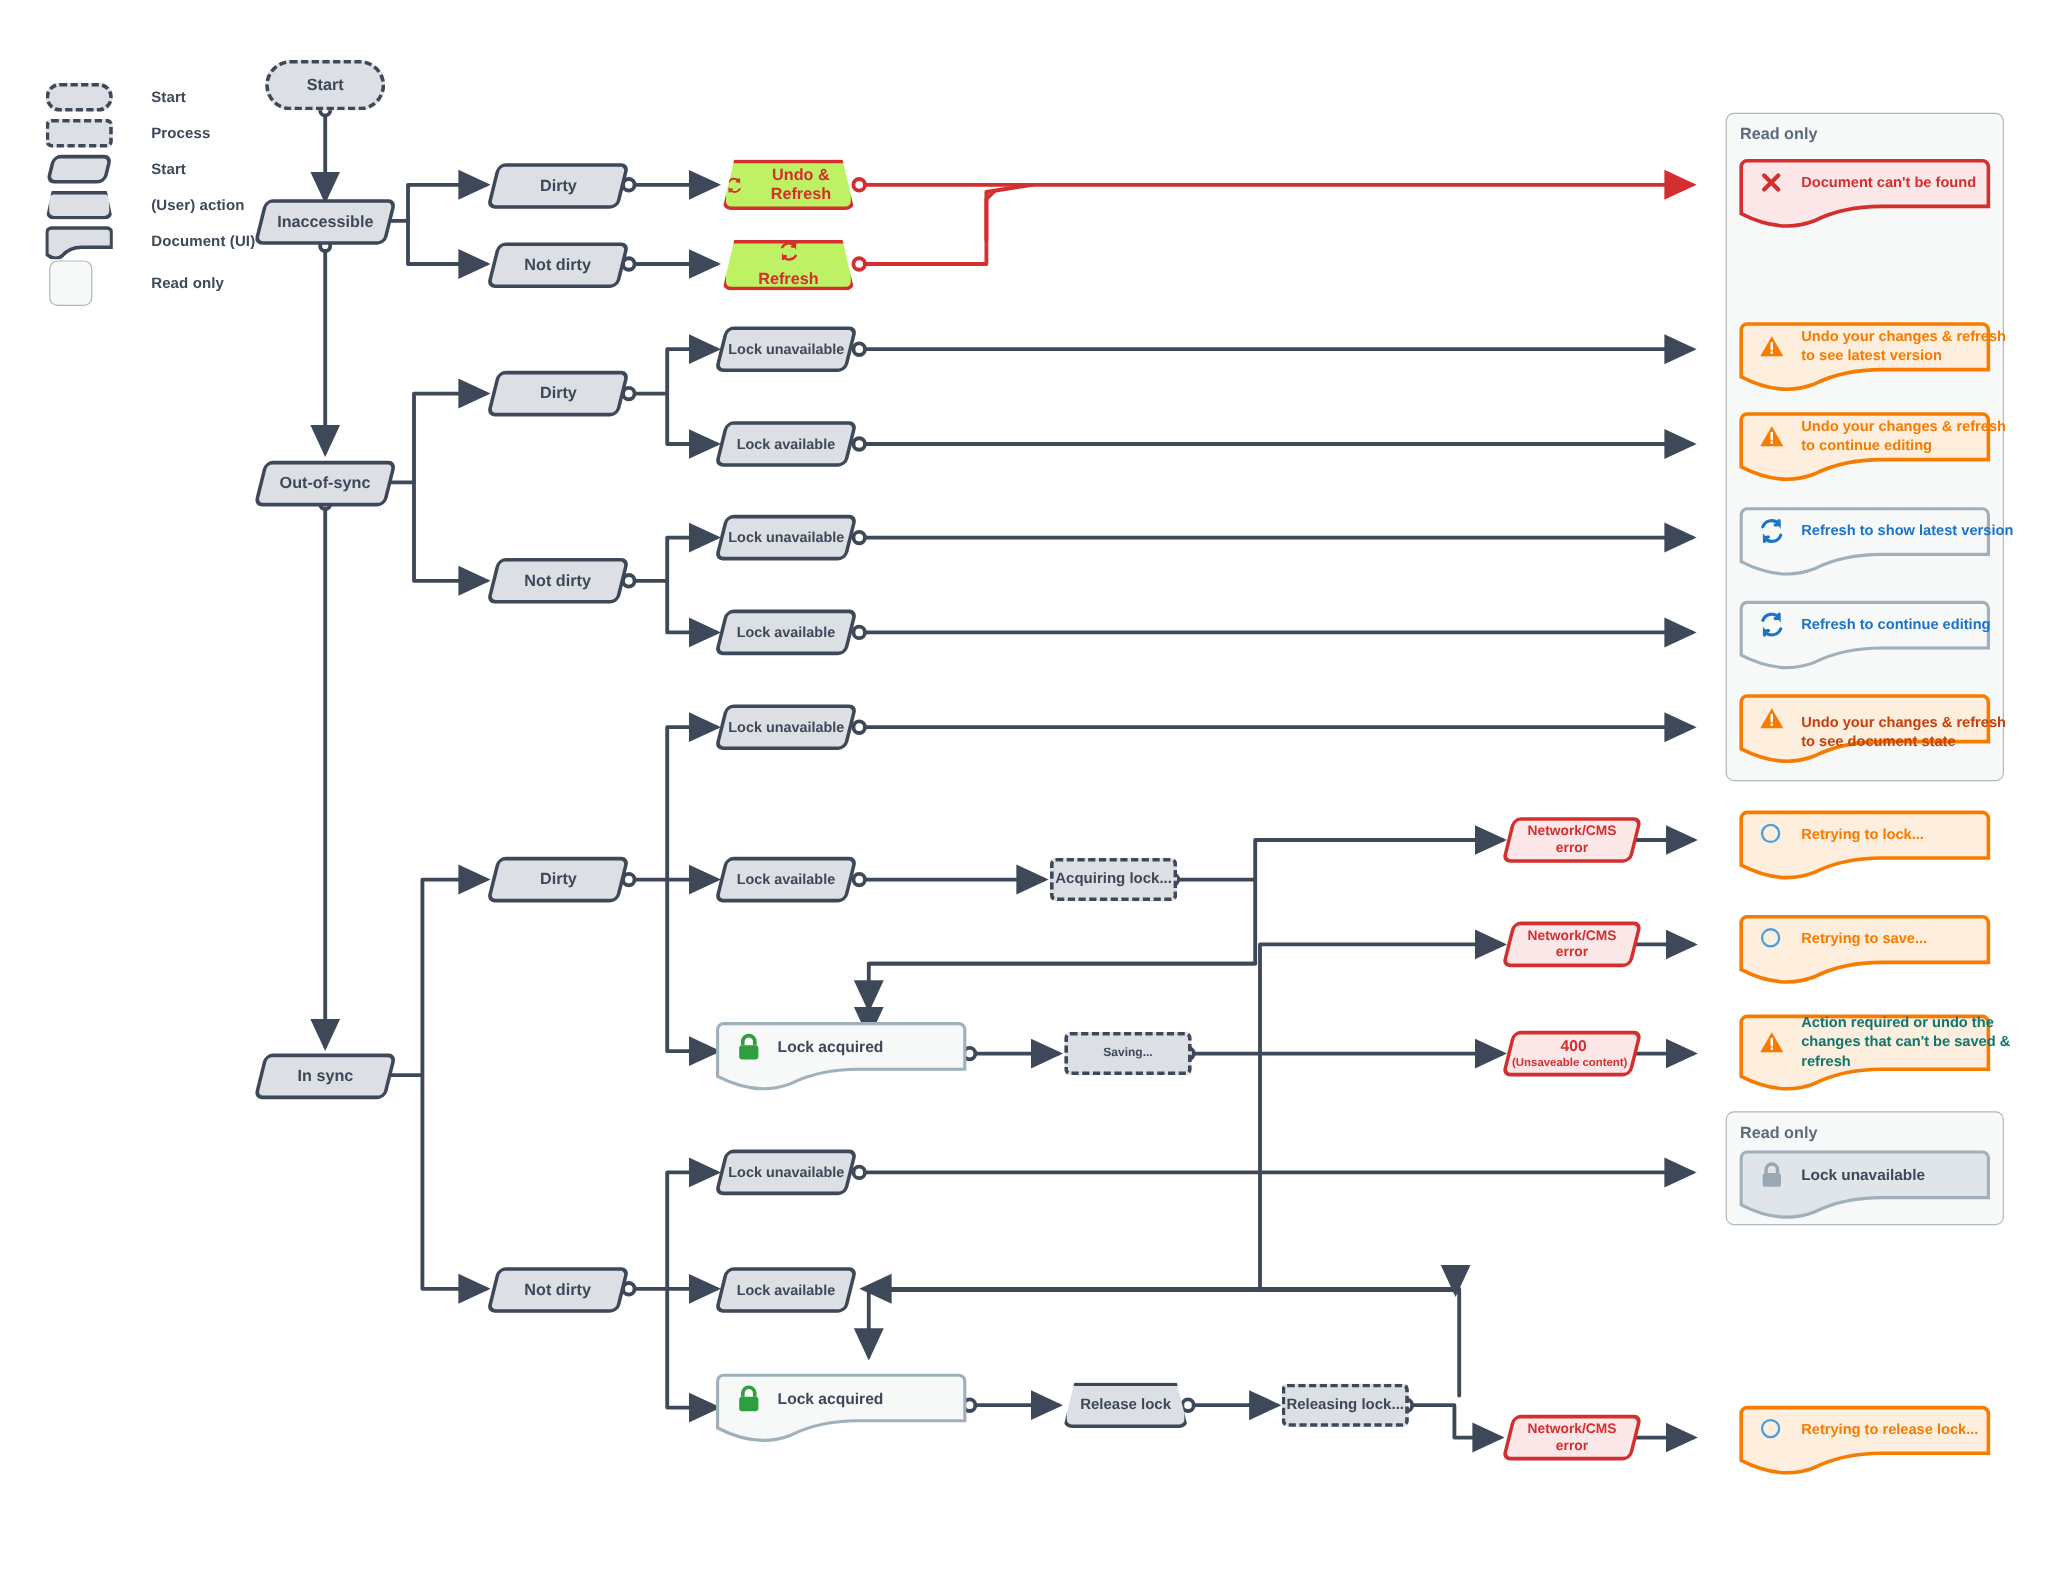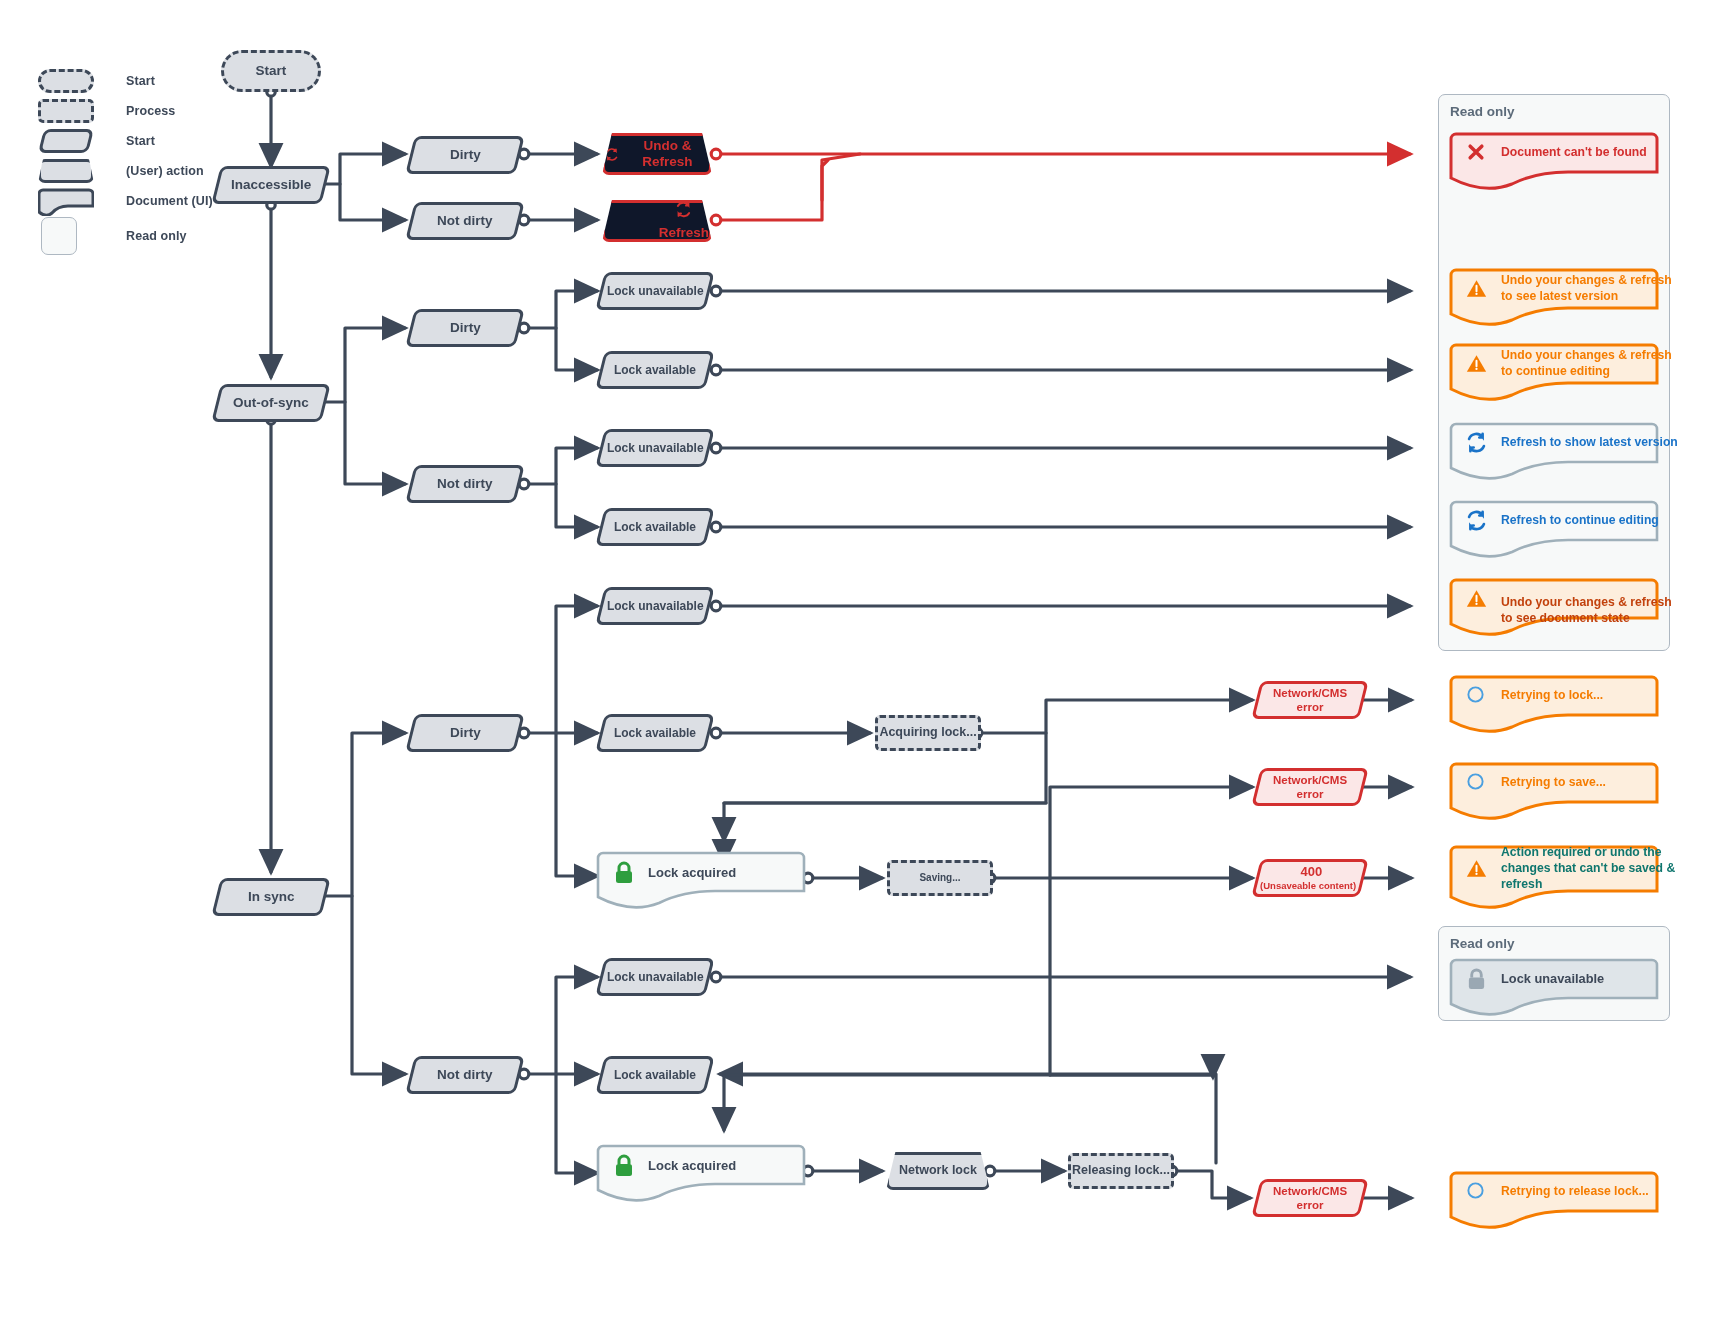--- a/index.html
+++ b/index.html
@@ -26,21 +26,21 @@
           transform:skewX(-14deg);}
   .s-data > span{display:block;transform:skewX(14deg);}
   
   .s-action{background:#dcdfe4;border:3px solid #3d4858;border-radius:7px;
             clip-path:polygon(9% 0,91% 0,100% 100%,0% 100%);}
   
   .s-readonly{background:#f7f9f9;border:1.6px solid #aeb8c2;border-radius:7px;}
 
   
   .red.s-data{background:#fbe7e7;border-color:#d32f2f;color:#d32f2f;}
-  .red.s-action{background:#0f172a;border:3px solid #d32f2f;color:#d32f2f;justify-content:flex-end;}
+  .red.s-action{background:#bef264;border:3px solid #d32f2f;color:#d32f2f;}
 
   
   .doccard{position:absolute;padding-left:43px;}
   .doccard svg{position:absolute;left:0;top:0;overflow:visible;}
   .doc-inner{position:absolute;left:0;top:0;right:0;display:flex;align-items:center;
              gap:13px;padding:0 16px;box-sizing:border-box;}
   .doc-txt{font-size:12.2px;font-weight:bold;line-height:1.30;text-align:left;}
 
   .ic{flex:0 0 auto;width:22px;height:22px;position:relative;}
 
@@ -343,21 +343,21 @@
         <svg width="22" height="24" viewBox="0 0 22 24">
           <path d="M6,10 V7 a5,5 0 0 1 10,0 V10" fill="none" stroke="#2e9e3e" stroke-width="3"></path>
           <rect x="3" y="10" width="16" height="12" rx="2.5" fill="#2e9e3e"></rect>
         </svg>
       </span>
       <span class="doc-txt" style="color:#3d4858;font-size:13px;">Lock acquired</span>
     </div>
   </div>
 
   <div class="shape s-action" style="left:886px;top:1152px;width:104px;height:38px;">
-    <span style="font-size:12.5px;">Network lock</span>
+    <span style="font-size:12.5px;">Release lock</span>
   </div>
   <div class="shape s-process" style="left:1068px;top:1153px;width:106px;height:36px;">
     <span style="font-size:12.5px;">Releasing lock...</span>
   </div>
 
   <div class="panel" style="left:1438px;top:94px;width:230px;height:555px;"></div>
   <div class="panel-title" style="left:1450px;top:104px;">Read only</div>
 
   <div class="doccard" style="left:1450px;top:132px;width:208px;height:58px;">
     <svg width="208" height="58" viewBox="0 0 208 58">

